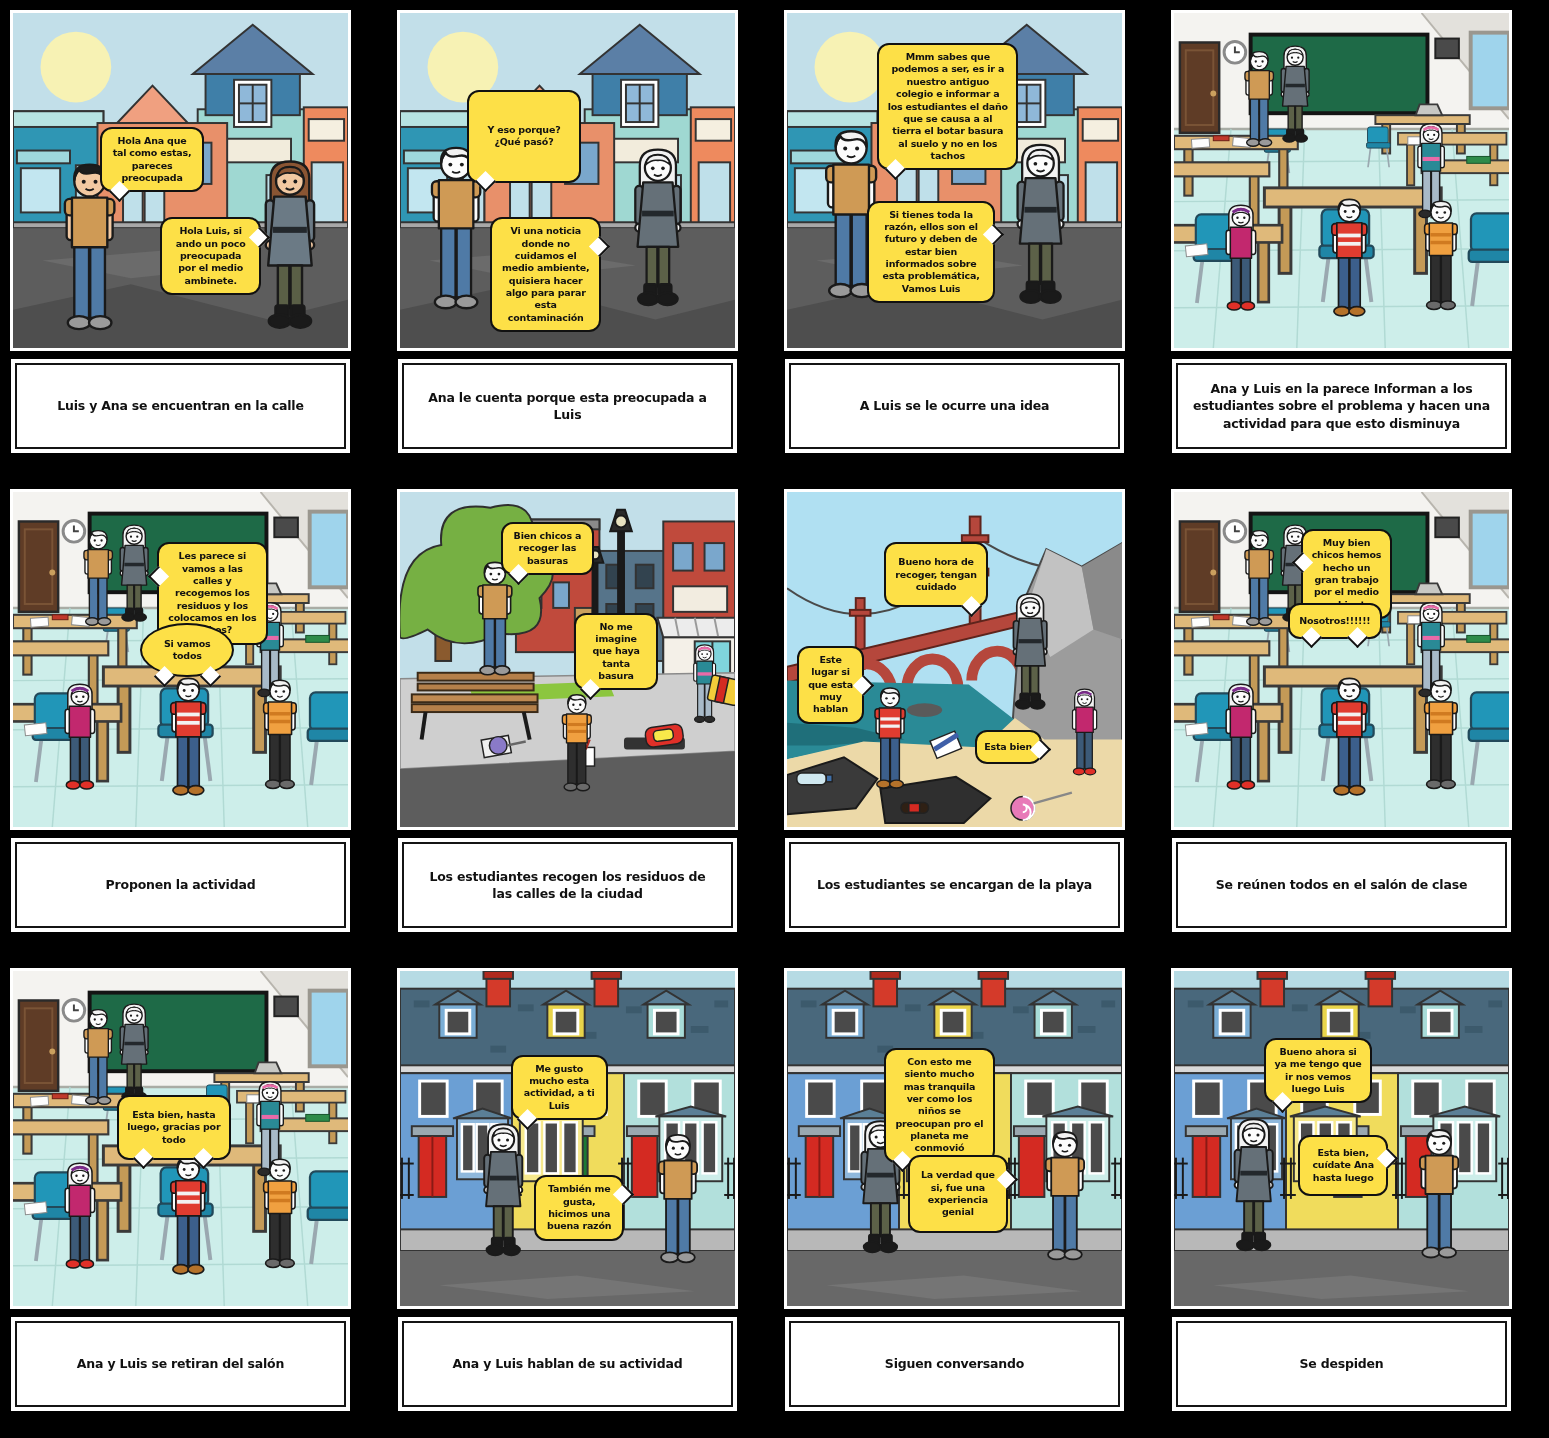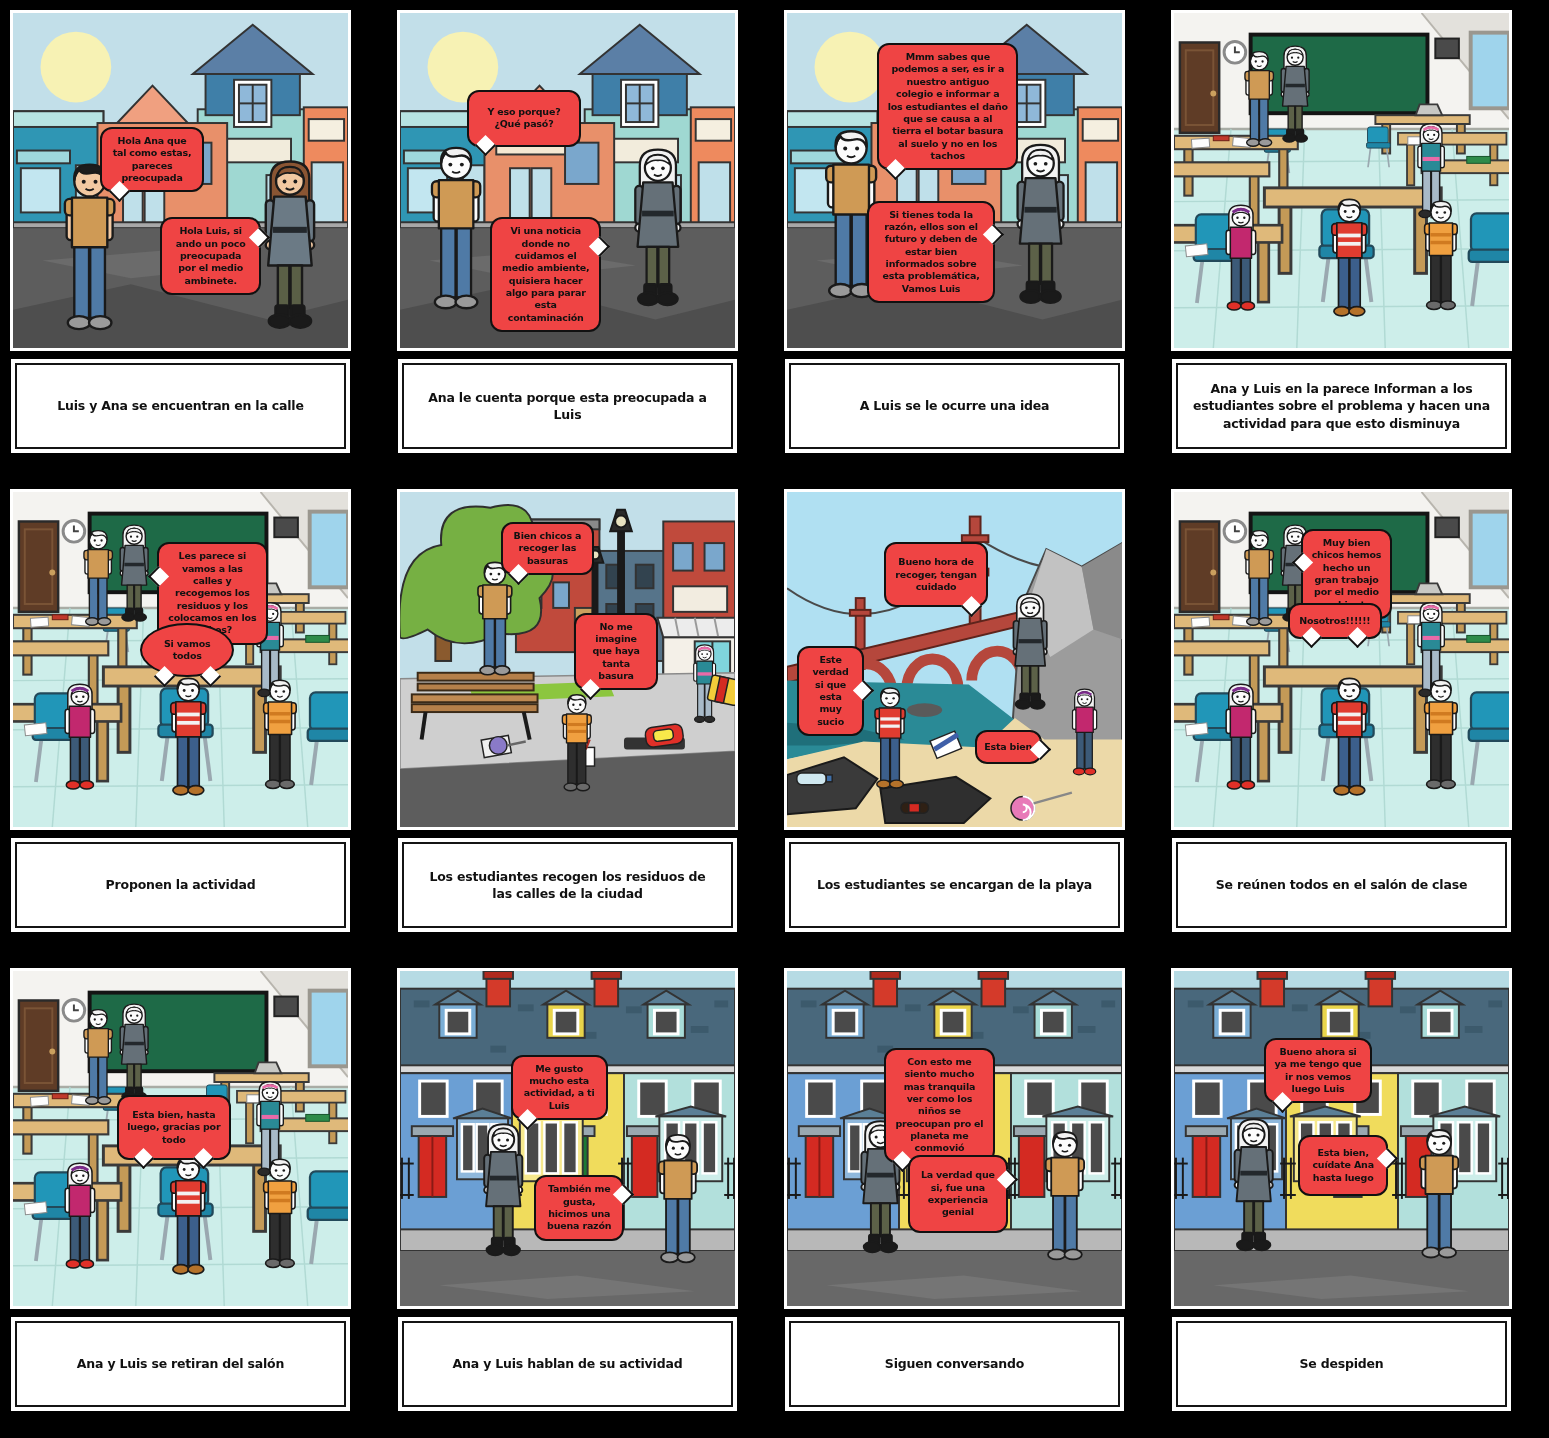--- a/index.html
+++ b/index.html
@@ -36,21 +36,21 @@
     box-shadow:0 0 0 4px #fff;
     display:flex;align-items:center;justify-content:center;
     text-align:center;
     padding:4px 14px;
     font-weight:bold;font-size:12.5px;line-height:1.4;
     letter-spacing:-0.2px;color:#111;
   }
   .bubble{
     position:absolute;
     box-sizing:border-box;
-    background:#ef4444;
+    background:#fde047;
     border:2.5px solid #111;
     border-radius:12px;
     padding:6px 8px;
     font-weight:bold;font-size:9.5px;line-height:1.3;
     letter-spacing:-0.2px;color:#111;
     text-align:center;
     z-index:3;
   }
   .bubble.ellipse{border-radius:50%;padding:13px 8px;}
   .bubble::before,.bubble::after{
@@ -465,21 +465,21 @@
       </div>
   </div>
 
   <div class="cell">
     <div class="panel">
       <svg class="art" viewBox="0 0 341 341">
         <use href="#scene-shops" width="341" height="341"></use>
         <use href="#person-boy" width="60" height="150" transform="translate(22,135) scale(1.17)" style="--hair:#f2f2f2;--skin:#fcfcfc;--shirt:#cf9a55;--pants:#4f7aa6;--shoes:#9a9a9a"></use>
         <use href="#person-ana" width="60" height="150" transform="translate(228,138) scale(1.15)" style="--hair:#f2f2f2;--skin:#fcfcfc;--dress:#657078;--pants:#5c6148"></use>
       </svg>
-      <div class="bubble tail-b" style="left:20%;top:23%;width:34%;--tx:8%;padding:14px 8px"><span>Y eso porque? ¿Qué pasó?</span></div>
+      <div class="bubble tail-b" style="left:20%;top:23%;width:34%;--tx:8%;padding:32px 8px"><span>Y eso porque? ¿Qué pasó?</span></div>
       <div class="bubble tail-r" style="left:27%;top:61%;width:33%;--ty:18%"><span>Vi una noticia donde no cuidamos el medio ambiente, quisiera hacer algo para parar esta contaminación</span></div>
     </div>
     <div class="caption">
         <span>Ana le cuenta porque esta preocupada a Luis</span>
       </div>
   </div>
 
   <div class="cell">
     <div class="panel">
       <svg class="art" viewBox="0 0 341 341">
@@ -553,21 +553,21 @@
 
   <div class="cell">
     <div class="panel">
       <svg class="art" viewBox="0 0 341 341">
         <use href="#scene-beach" width="341" height="341"></use>
         <use href="#person-ana" width="60" height="150" transform="translate(222,103) scale(0.85)" style="--hair:#f2f2f2;--skin:#fcfcfc;--dress:#657078;--pants:#5c6148"></use>
         <use href="#person-boy" width="60" height="150" transform="translate(83,198) scale(0.73)" style="--hair:#f2f2f2;--skin:#fcfcfc;--shirt:#e03c30;--stripe:#f2f2f2;--pants:#3c5f8c;--shoes:#b5722a"></use>
         <use href="#person-girl" width="60" height="150" transform="translate(284,200) scale(0.63)" style="--hair:#f2f2f2;--skin:#fcfcfc;--shirt:#c2286e;--pants:#3c5a78;--shoes:#e03028;--band:#7a2a8a"></use>
       </svg>
       <div class="bubble tail-b" style="left:29%;top:15%;width:31%;--tx:78%;padding:12px 0"><span>Bueno hora de recoger, tengan cuidado</span></div>
-      <div class="bubble tail-r" style="left:3%;top:46%;width:20%;--ty:40%"><span>Este verdad si que esta muy sucio</span></div>
+      <div class="bubble tail-r" style="left:3%;top:46%;width:20%;--ty:40%"><span>Este lugar si que esta muy hablan</span></div>
       <div class="bubble tail-r" style="left:56%;top:71%;width:20%;--ty:35%;padding:9px 0"><span>Esta bien</span></div>
     </div>
     <div class="caption">
         <span>Los estudiantes se encargan de la playa</span>
       </div>
   </div>
 
   <div class="cell">
     <div class="panel">
       <svg class="art" viewBox="0 0 341 341">

